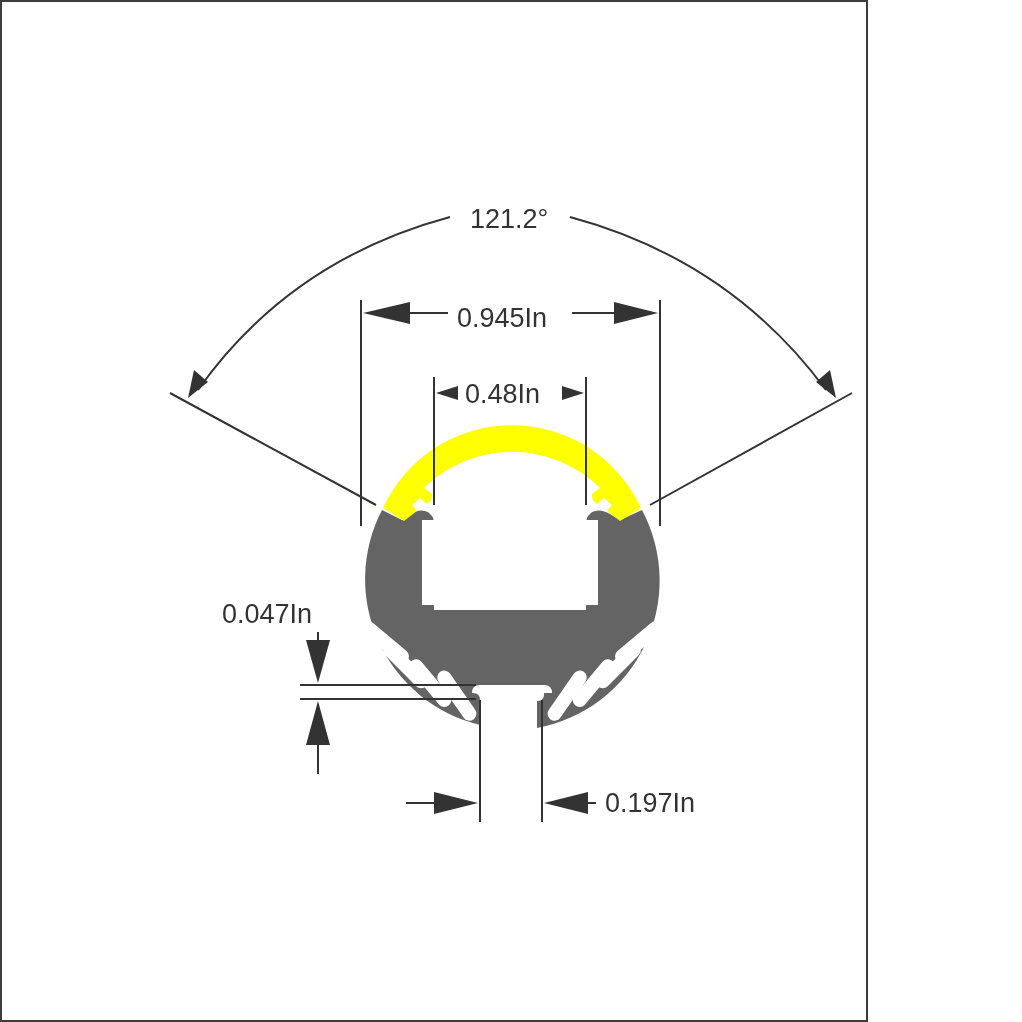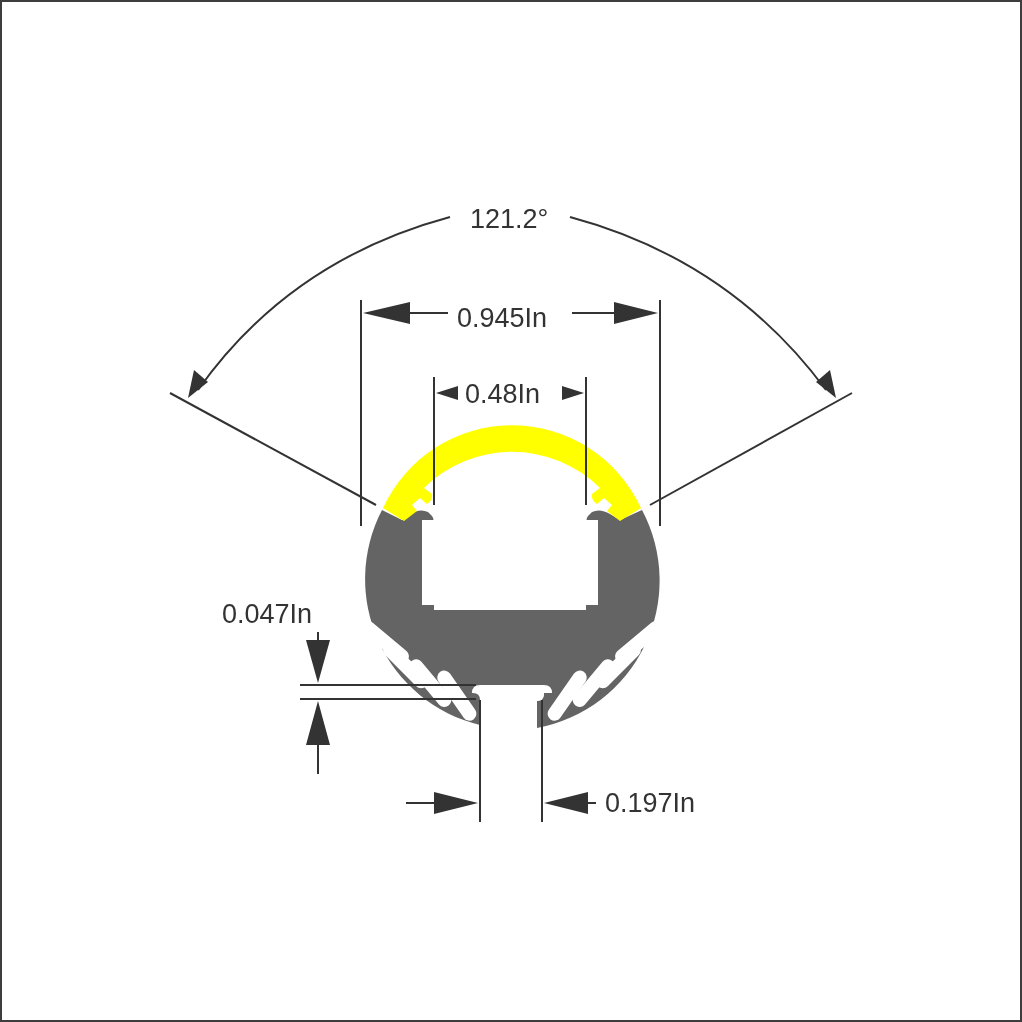--- a/index.html
+++ b/index.html
@@ -1,18 +1,18 @@
 <!DOCTYPE html>
 <html><head>
 <meta charset="utf-8">
 <style>
   html, body { margin: 0; padding: 0; background: #ffffff; }
   .frame {
     position: relative;
-    width: 1022px; height: 1022px;
+    width: 868px; height: 1022px;
     box-sizing: border-box;
     border: 2px solid #3d3d3d;
     background: #ffffff;
     overflow: hidden;
   }
   svg { position: absolute; left: -2px; top: -2px; }
   .dim-text {
     font-family: "Liberation Sans", sans-serif;
     font-size: 27px;
     fill: #333333;

